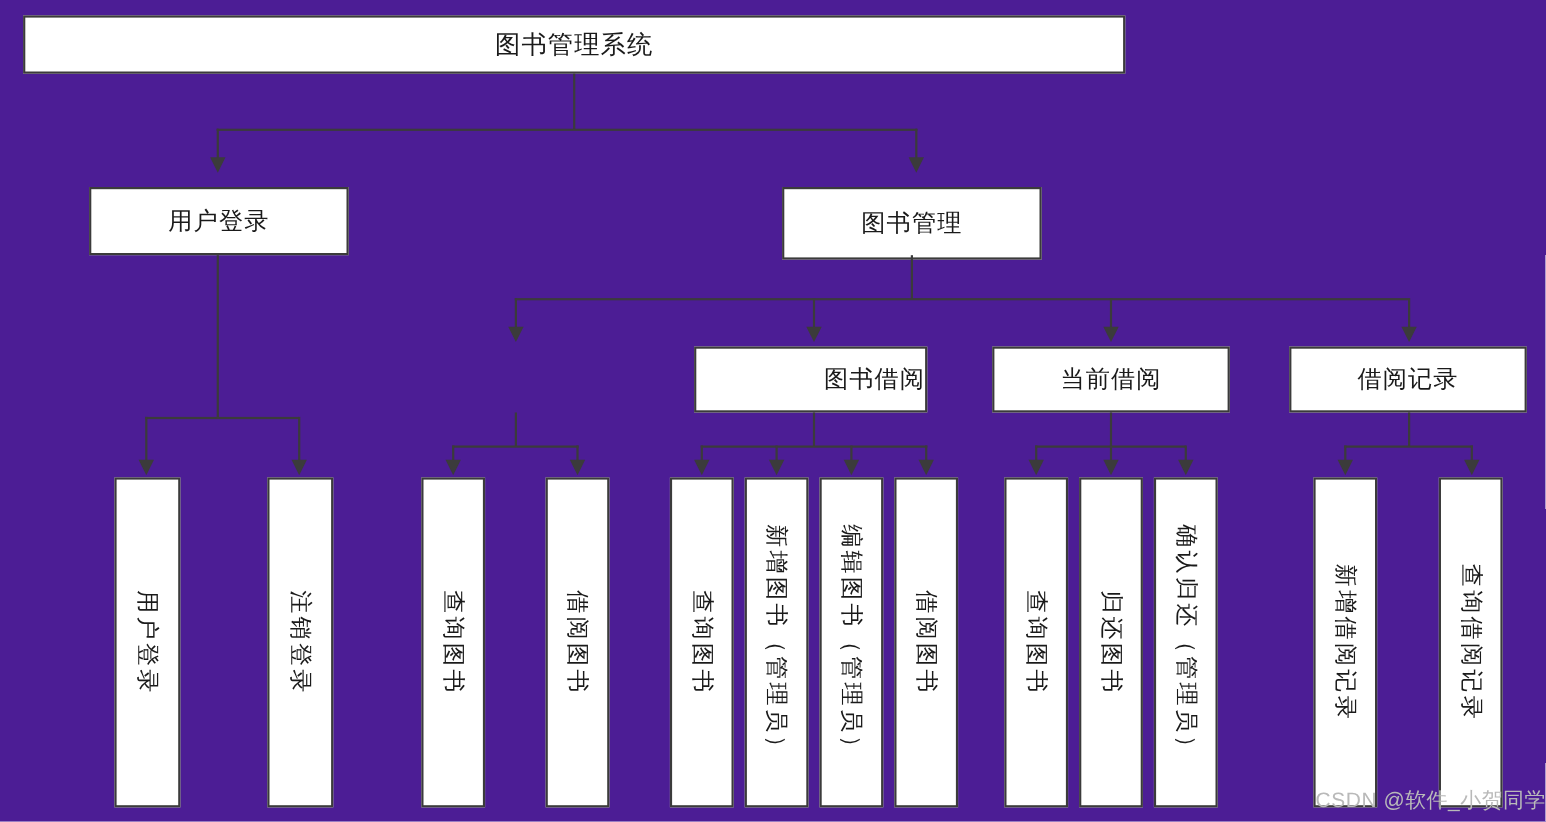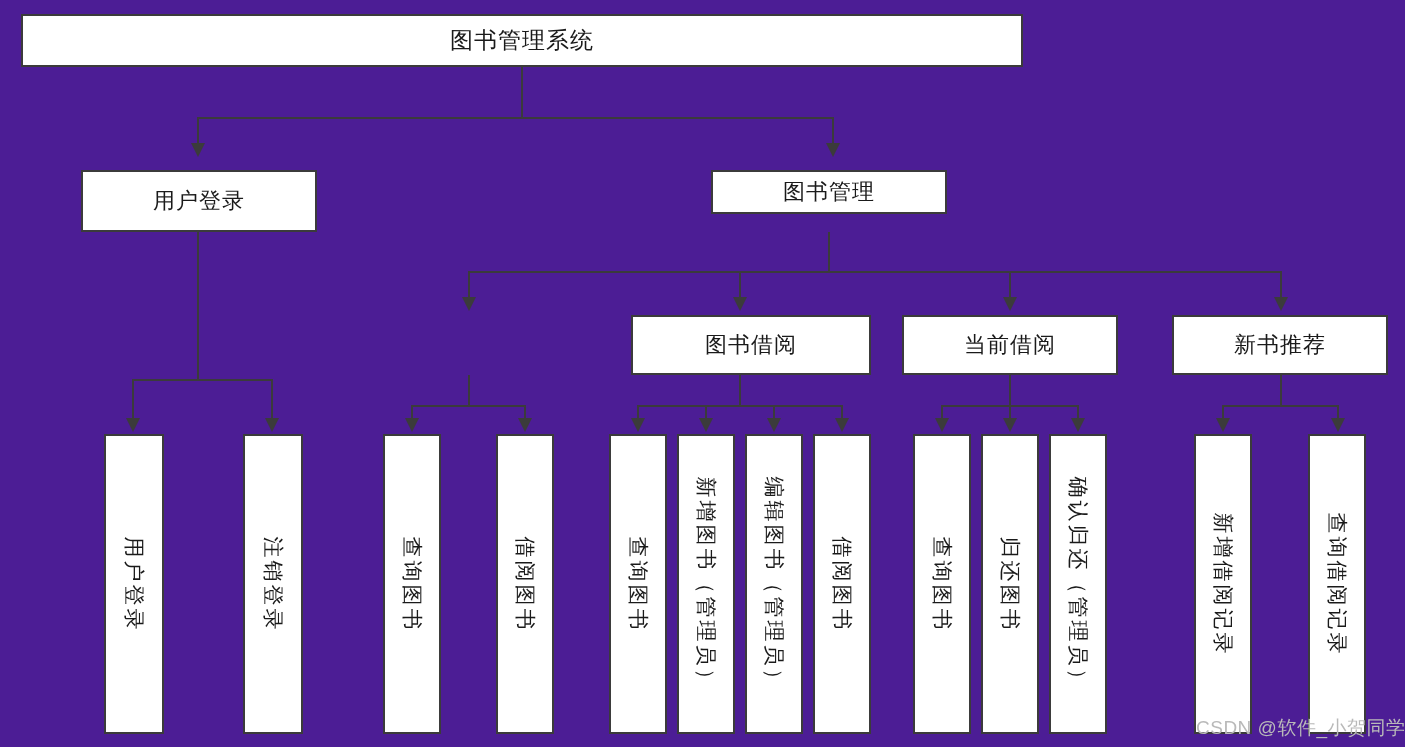--- a/index.html
+++ b/index.html
@@ -77,21 +77,21 @@
   <div class="ln v" style="left:521px; top:67px; height:51px;"></div>
   <div class="ln h" style="left:197px; top:117px; width:637px;"></div>
   <div class="ln v" style="left:197px; top:117px; height:28px;"></div>
   <div class="arrow" style="left:191px; top:143px;"></div>
   <div class="ln v" style="left:832px; top:117px; height:28px;"></div>
   <div class="arrow" style="left:826px; top:143px;"></div>
 
   <div class="node h" style="left:81px; top:170px; width:236px; height:62px;">
     <span>用户登录</span>
   </div>
-  <div class="node h" style="left:711px; top:170px; width:236px; height:44px;">
+  <div class="node h" style="left:711px; top:170px; width:236px; height:66px;">
     <span>图书管理</span>
   </div>
 
   <div class="ln v" style="left:197px; top:232px; height:148px;"></div>
   <div class="ln h" style="left:132px; top:379px; width:140px;"></div>
   <div class="ln v" style="left:132px; top:379px; height:41px;"></div>
   <div class="arrow" style="left:126px; top:418px;"></div>
   <div class="ln v" style="left:271px; top:379px; height:41px;"></div>
   <div class="arrow" style="left:265px; top:418px;"></div>
 
@@ -99,28 +99,28 @@
   <div class="ln h" style="left:468px; top:271px; width:812px;"></div>
   <div class="ln v" style="left:468px; top:271px; height:28px;"></div>
   <div class="arrow" style="left:462px; top:297px;"></div>
   <div class="ln v" style="left:739px; top:271px; height:28px;"></div>
   <div class="arrow" style="left:733px; top:297px;"></div>
   <div class="ln v" style="left:1009px; top:271px; height:28px;"></div>
   <div class="arrow" style="left:1003px; top:297px;"></div>
   <div class="ln v" style="left:1280px; top:271px; height:28px;"></div>
   <div class="arrow" style="left:1274px; top:297px;"></div>
 
-  <div class="node h" style="left:631px; top:315px; width:240px; height:60px;">
+  <div class="node h" style="left:631px; top:315px; width:212px; height:60px;justify-content:flex-end;">
     <span>图书借阅</span>
   </div>
   <div class="node h" style="left:902px; top:315px; width:216px; height:60px;">
     <span>当前借阅</span>
   </div>
   <div class="node h" style="left:1172px; top:315px; width:216px; height:60px;">
-    <span>新书推荐</span>
+    <span>借阅记录</span>
   </div>
 
   <div class="ln v" style="left:468px; top:375px; height:31px;"></div>
   <div class="ln h" style="left:411px; top:405px; width:115px;"></div>
   <div class="ln v" style="left:411px; top:405px; height:15px;"></div>
   <div class="arrow" style="left:405px; top:418px;"></div>
   <div class="ln v" style="left:524px; top:405px; height:15px;"></div>
   <div class="arrow" style="left:518px; top:418px;"></div>
 
   <div class="ln v" style="left:739px; top:375px; height:31px;"></div>

